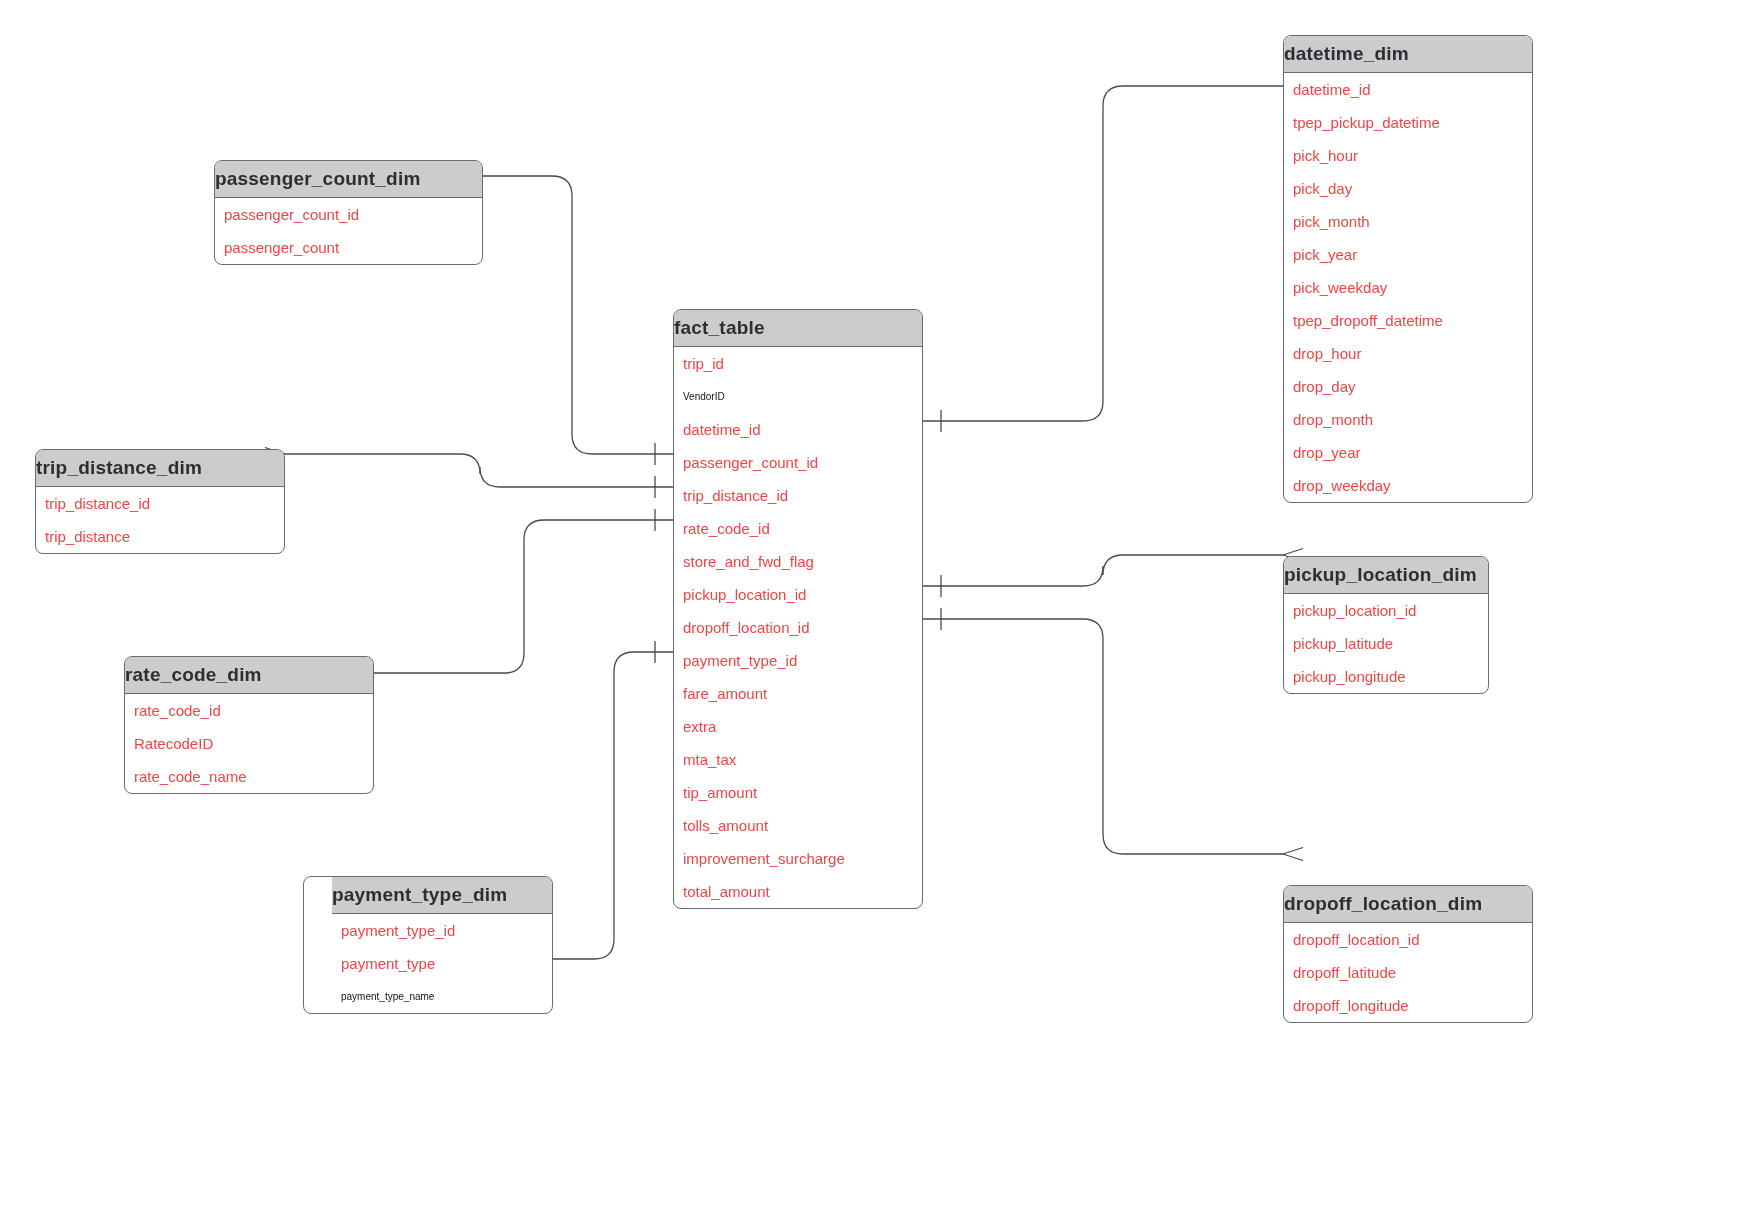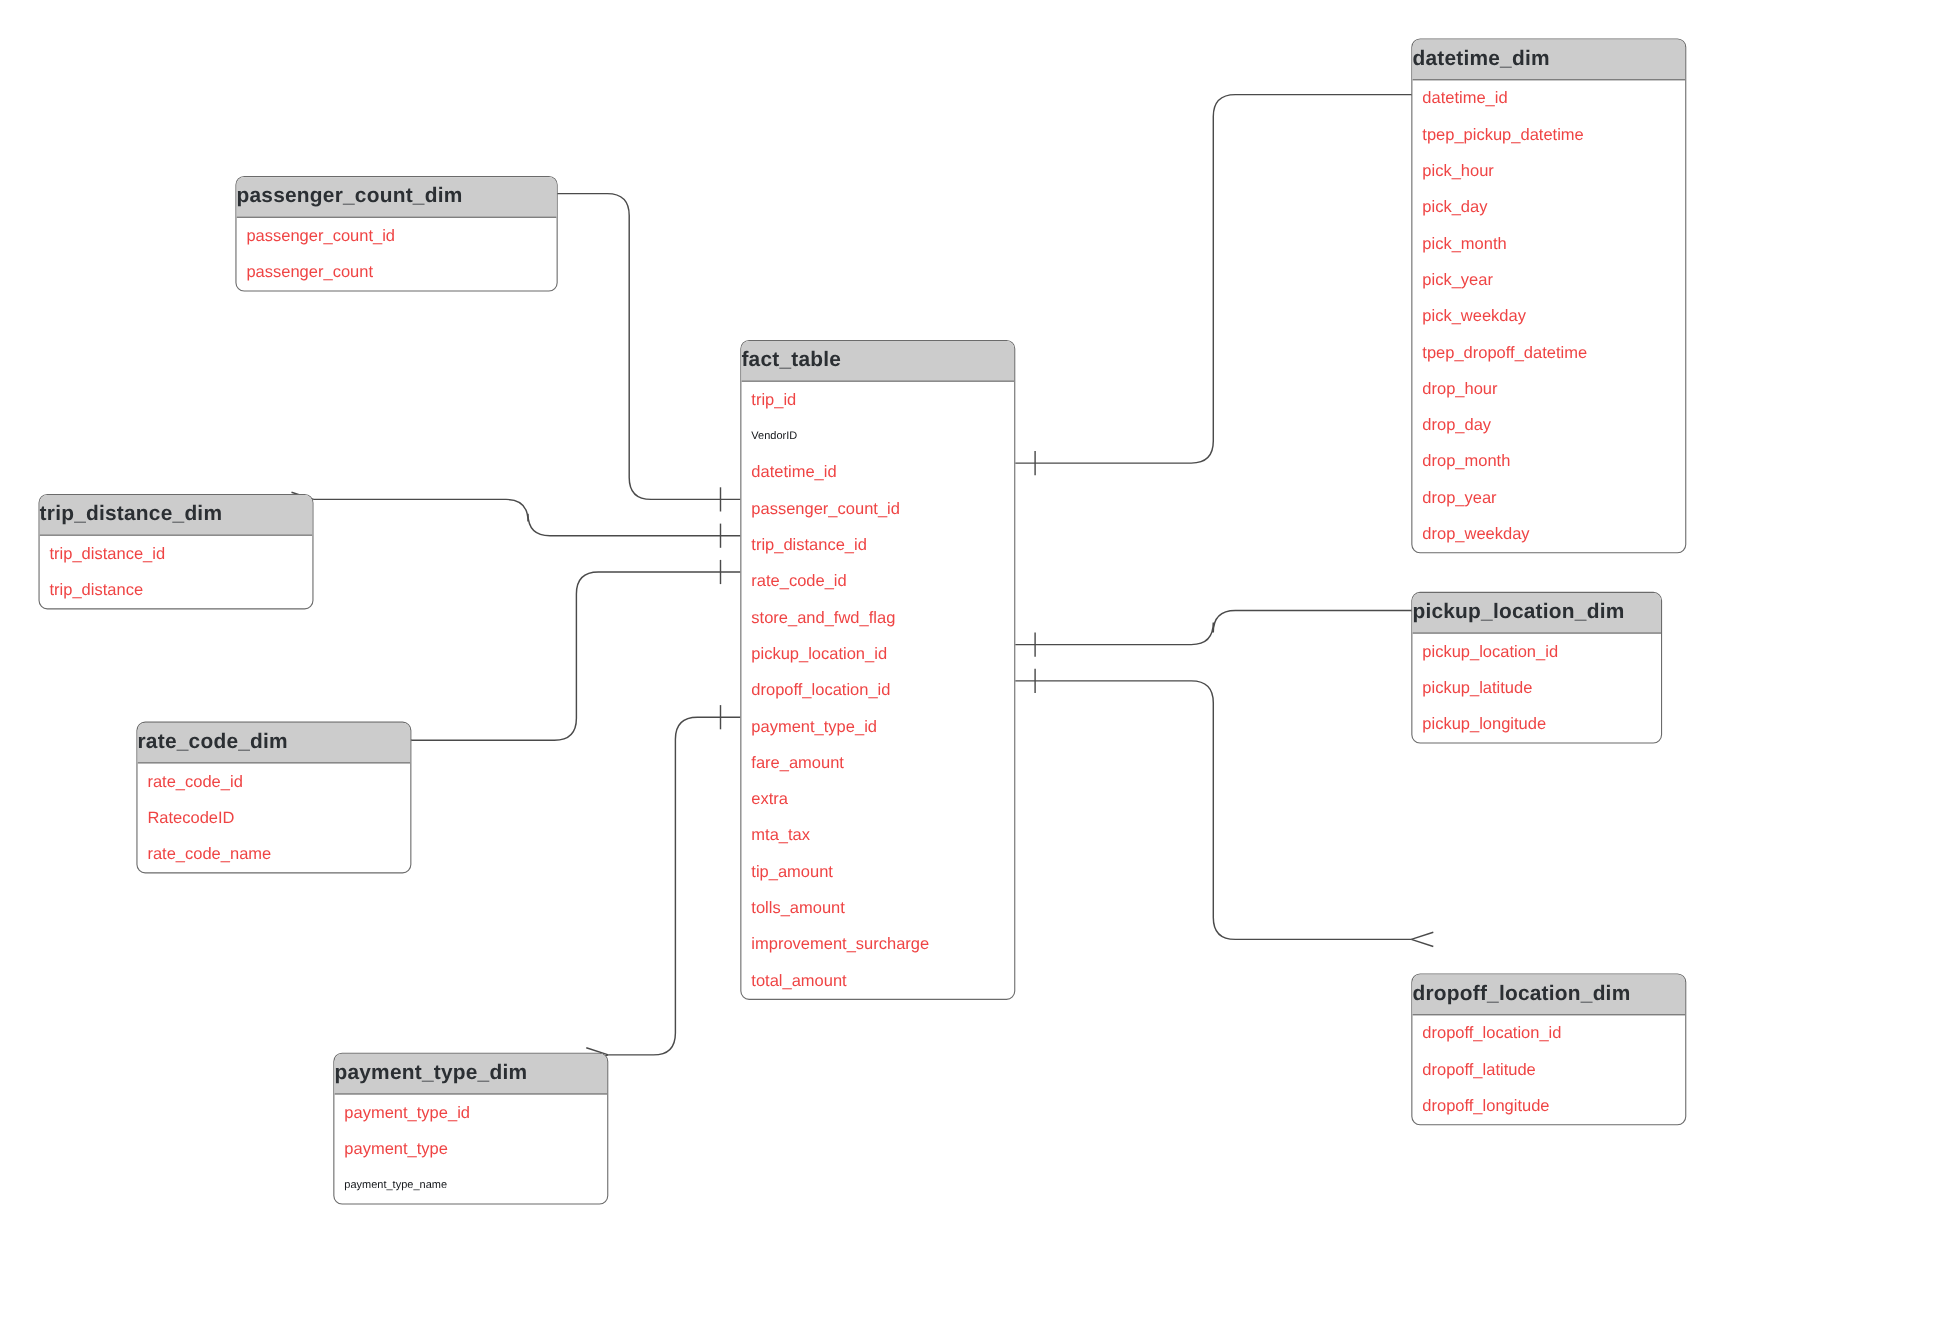--- a/index.html
+++ b/index.html
@@ -109,21 +109,21 @@
       <line x1="655" y1="443" x2="655" y2="465" stroke="#4a4a4a" stroke-width="1.3"></line>
       <line x1="655" y1="476" x2="655" y2="498" stroke="#4a4a4a" stroke-width="1.3"></line>
       <line x1="655" y1="509" x2="655" y2="531" stroke="#4a4a4a" stroke-width="1.3"></line>
       <line x1="655" y1="641" x2="655" y2="663" stroke="#4a4a4a" stroke-width="1.3"></line>
       <line x1="941" y1="410" x2="941" y2="432" stroke="#4a4a4a" stroke-width="1.3"></line>
       <line x1="941" y1="575" x2="941" y2="597" stroke="#4a4a4a" stroke-width="1.3"></line>
       <line x1="941" y1="608" x2="941" y2="630" stroke="#4a4a4a" stroke-width="1.3"></line>
     </svg>
 
   <div id="entity-layer">
-      <div class="entity" style="left: 214px; top: 160px; width: 293px;">
+      <div class="entity" style="left: 214px; top: 160px; width: 269px;">
         <div class="entity-header">passenger_count_dim</div>
         <div class="entity-body">
           <div class="attr">passenger_count_id</div>
           <div class="attr">passenger_count</div>
         </div>
       </div>
       <div class="entity" style="left: 35px; top: 437px; width: 250px; margin-top: 12px;">
         <div class="entity-header">trip_distance_dim</div>
         <div class="entity-body">
           <div class="attr">trip_distance_id</div>
@@ -131,21 +131,21 @@
         </div>
       </div>
       <div class="entity" style="left: 124px; top: 656px; width: 250px;">
         <div class="entity-header">rate_code_dim</div>
         <div class="entity-body">
           <div class="attr">rate_code_id</div>
           <div class="attr">RatecodeID</div>
           <div class="attr">rate_code_name</div>
         </div>
       </div>
-      <div class="entity" style="left: 303px; top: 957px; width: 250px;">
+      <div class="entity" style="left: 303px; top: 876px; width: 250px; padding-left: 28px;">
         <div class="entity-header">payment_type_dim</div>
         <div class="entity-body">
           <div class="attr">payment_type_id</div>
           <div class="attr">payment_type</div>
           <div class="attr small">payment_type_name</div>
         </div>
       </div>
       <div class="entity" style="left: 673px; top: 309px; width: 250px;">
         <div class="entity-header">fact_table</div>
         <div class="entity-body">
@@ -179,21 +179,21 @@
           <div class="attr">pick_year</div>
           <div class="attr">pick_weekday</div>
           <div class="attr">tpep_dropoff_datetime</div>
           <div class="attr">drop_hour</div>
           <div class="attr">drop_day</div>
           <div class="attr">drop_month</div>
           <div class="attr">drop_year</div>
           <div class="attr">drop_weekday</div>
         </div>
       </div>
-      <div class="entity" style="left: 1283px; top: 538px; width: 228px;">
+      <div class="entity" style="left: 1283px; top: 556px; width: 206px;">
         <div class="entity-header">pickup_location_dim</div>
         <div class="entity-body">
           <div class="attr">pickup_location_id</div>
           <div class="attr">pickup_latitude</div>
           <div class="attr">pickup_longitude</div>
         </div>
       </div>
       <div class="entity" style="left: 1283px; top: 885px; width: 250px;">
         <div class="entity-header">dropoff_location_dim</div>
         <div class="entity-body">

